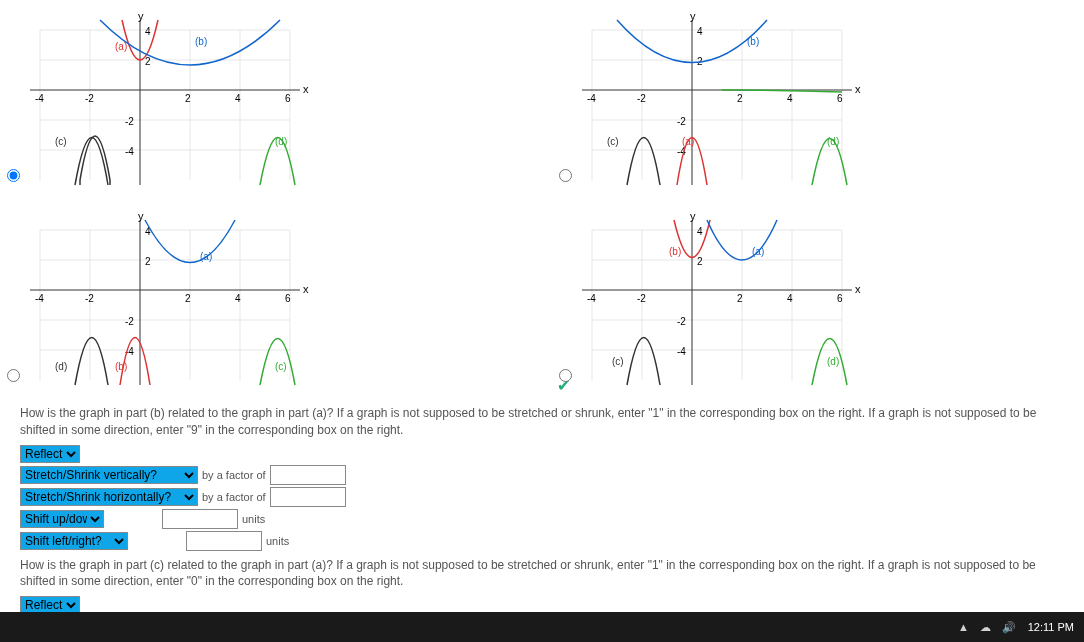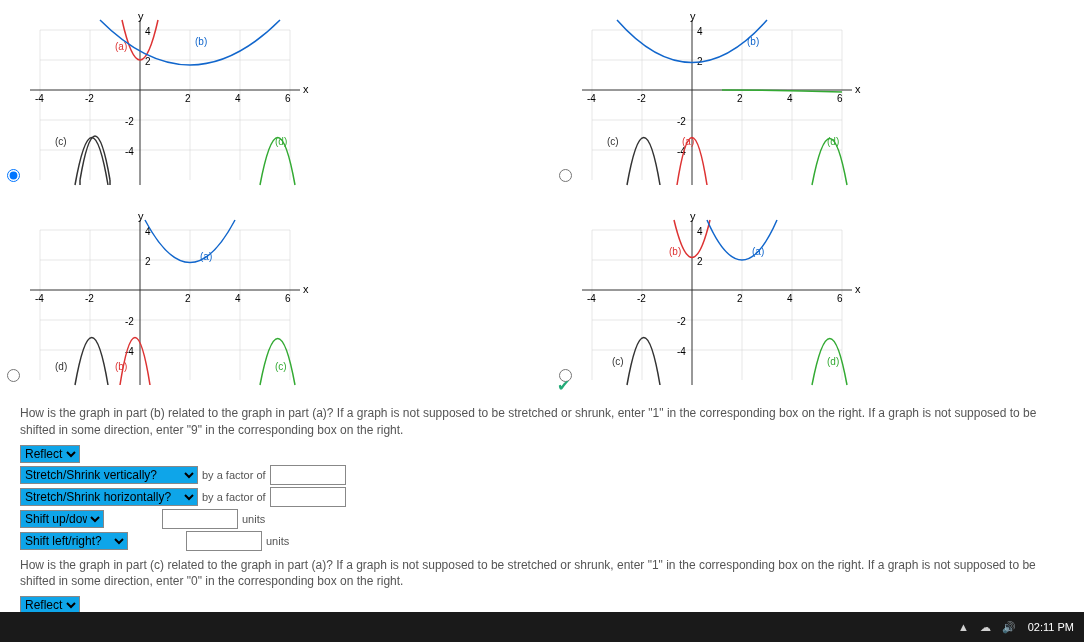--- a/index.html
+++ b/index.html
@@ -232,14 +232,14 @@
 <div class="form-row">
       <select class="s1"><option>Stretch/Shrink vertically?</option></select>
       <span class="lab">by a factor of</span>
       <input type="text" style="">
     </div>
 
 </div>
 
 <div class="taskbar">
 <span class="icons">▲ ☁ 🔊</span>
-<span>02:11 PM</span>
+<span>12:11 PM</span>
 </div>
 
 </body></html>

